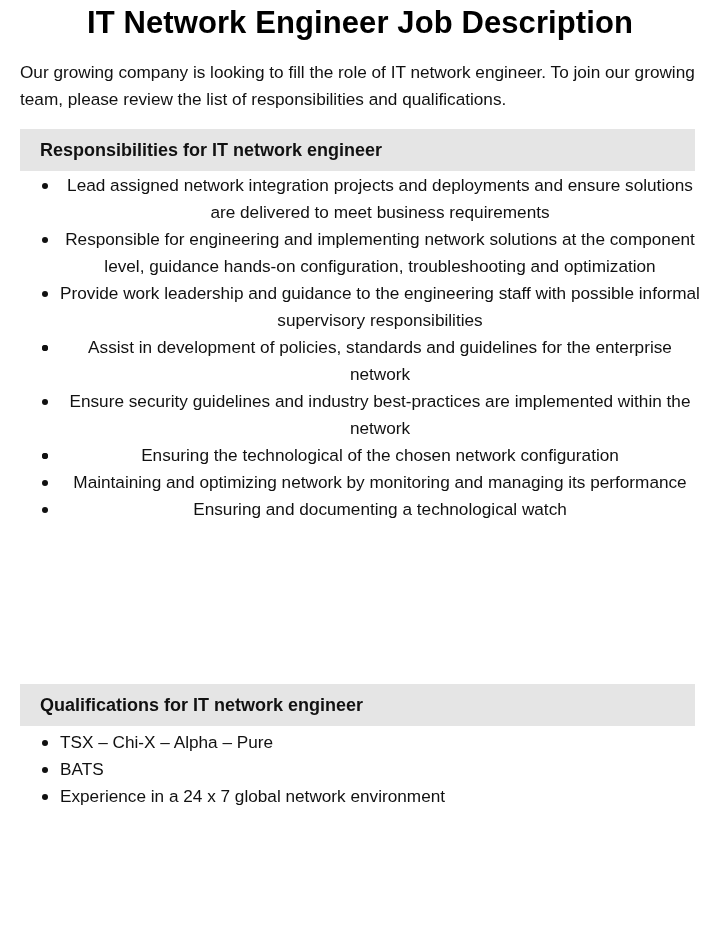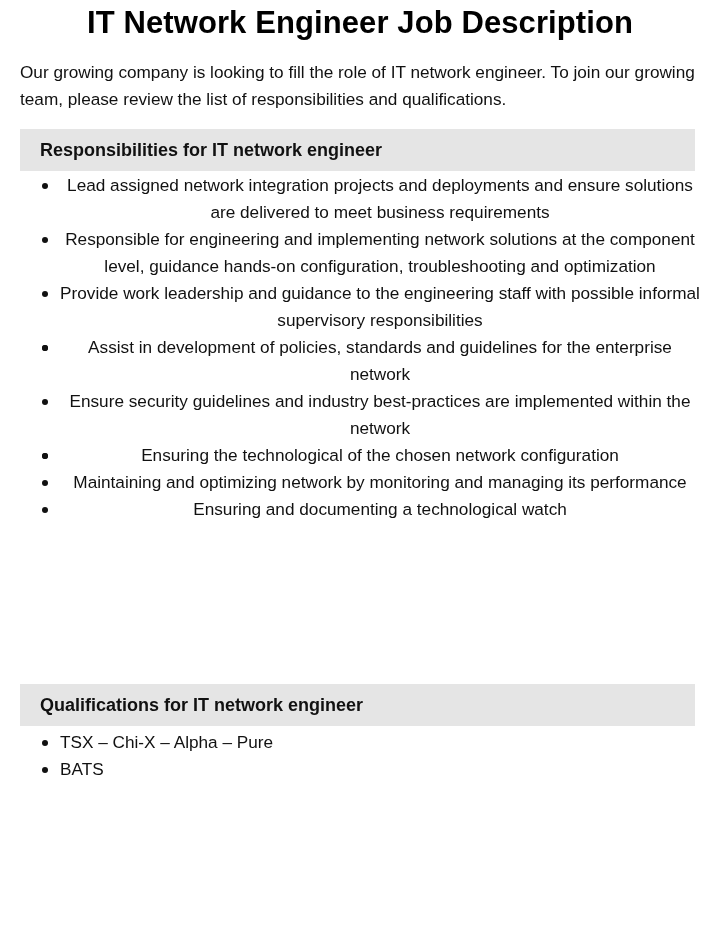--- a/index.html
+++ b/index.html
@@ -100,15 +100,16 @@
     <li><span class="bullet"></span><span>Ensuring the technological of the chosen network configuration</span></li>
     <li><span class="bullet"></span><span>Maintaining and optimizing network by monitoring and managing its performance</span></li>
     <li><span class="bullet"></span><span>Ensuring and documenting a technological watch</span></li>
   </ul>
 
   <div class="section-header" style="top:654px;margin-top:30px;">Qualifications for IT network engineer</div>
 
   <ul class="list" style="top:729px;">
     <li><span class="bullet"></span><span>TSX – Chi-X – Alpha – Pure</span></li>
     <li><span class="bullet"></span><span>BATS</span></li>
+    <li><span class="bullet"></span><span>Experience in a 24 x 7 global network environment</span></li>
   </ul>
 
 </div>
 
 </body></html>

